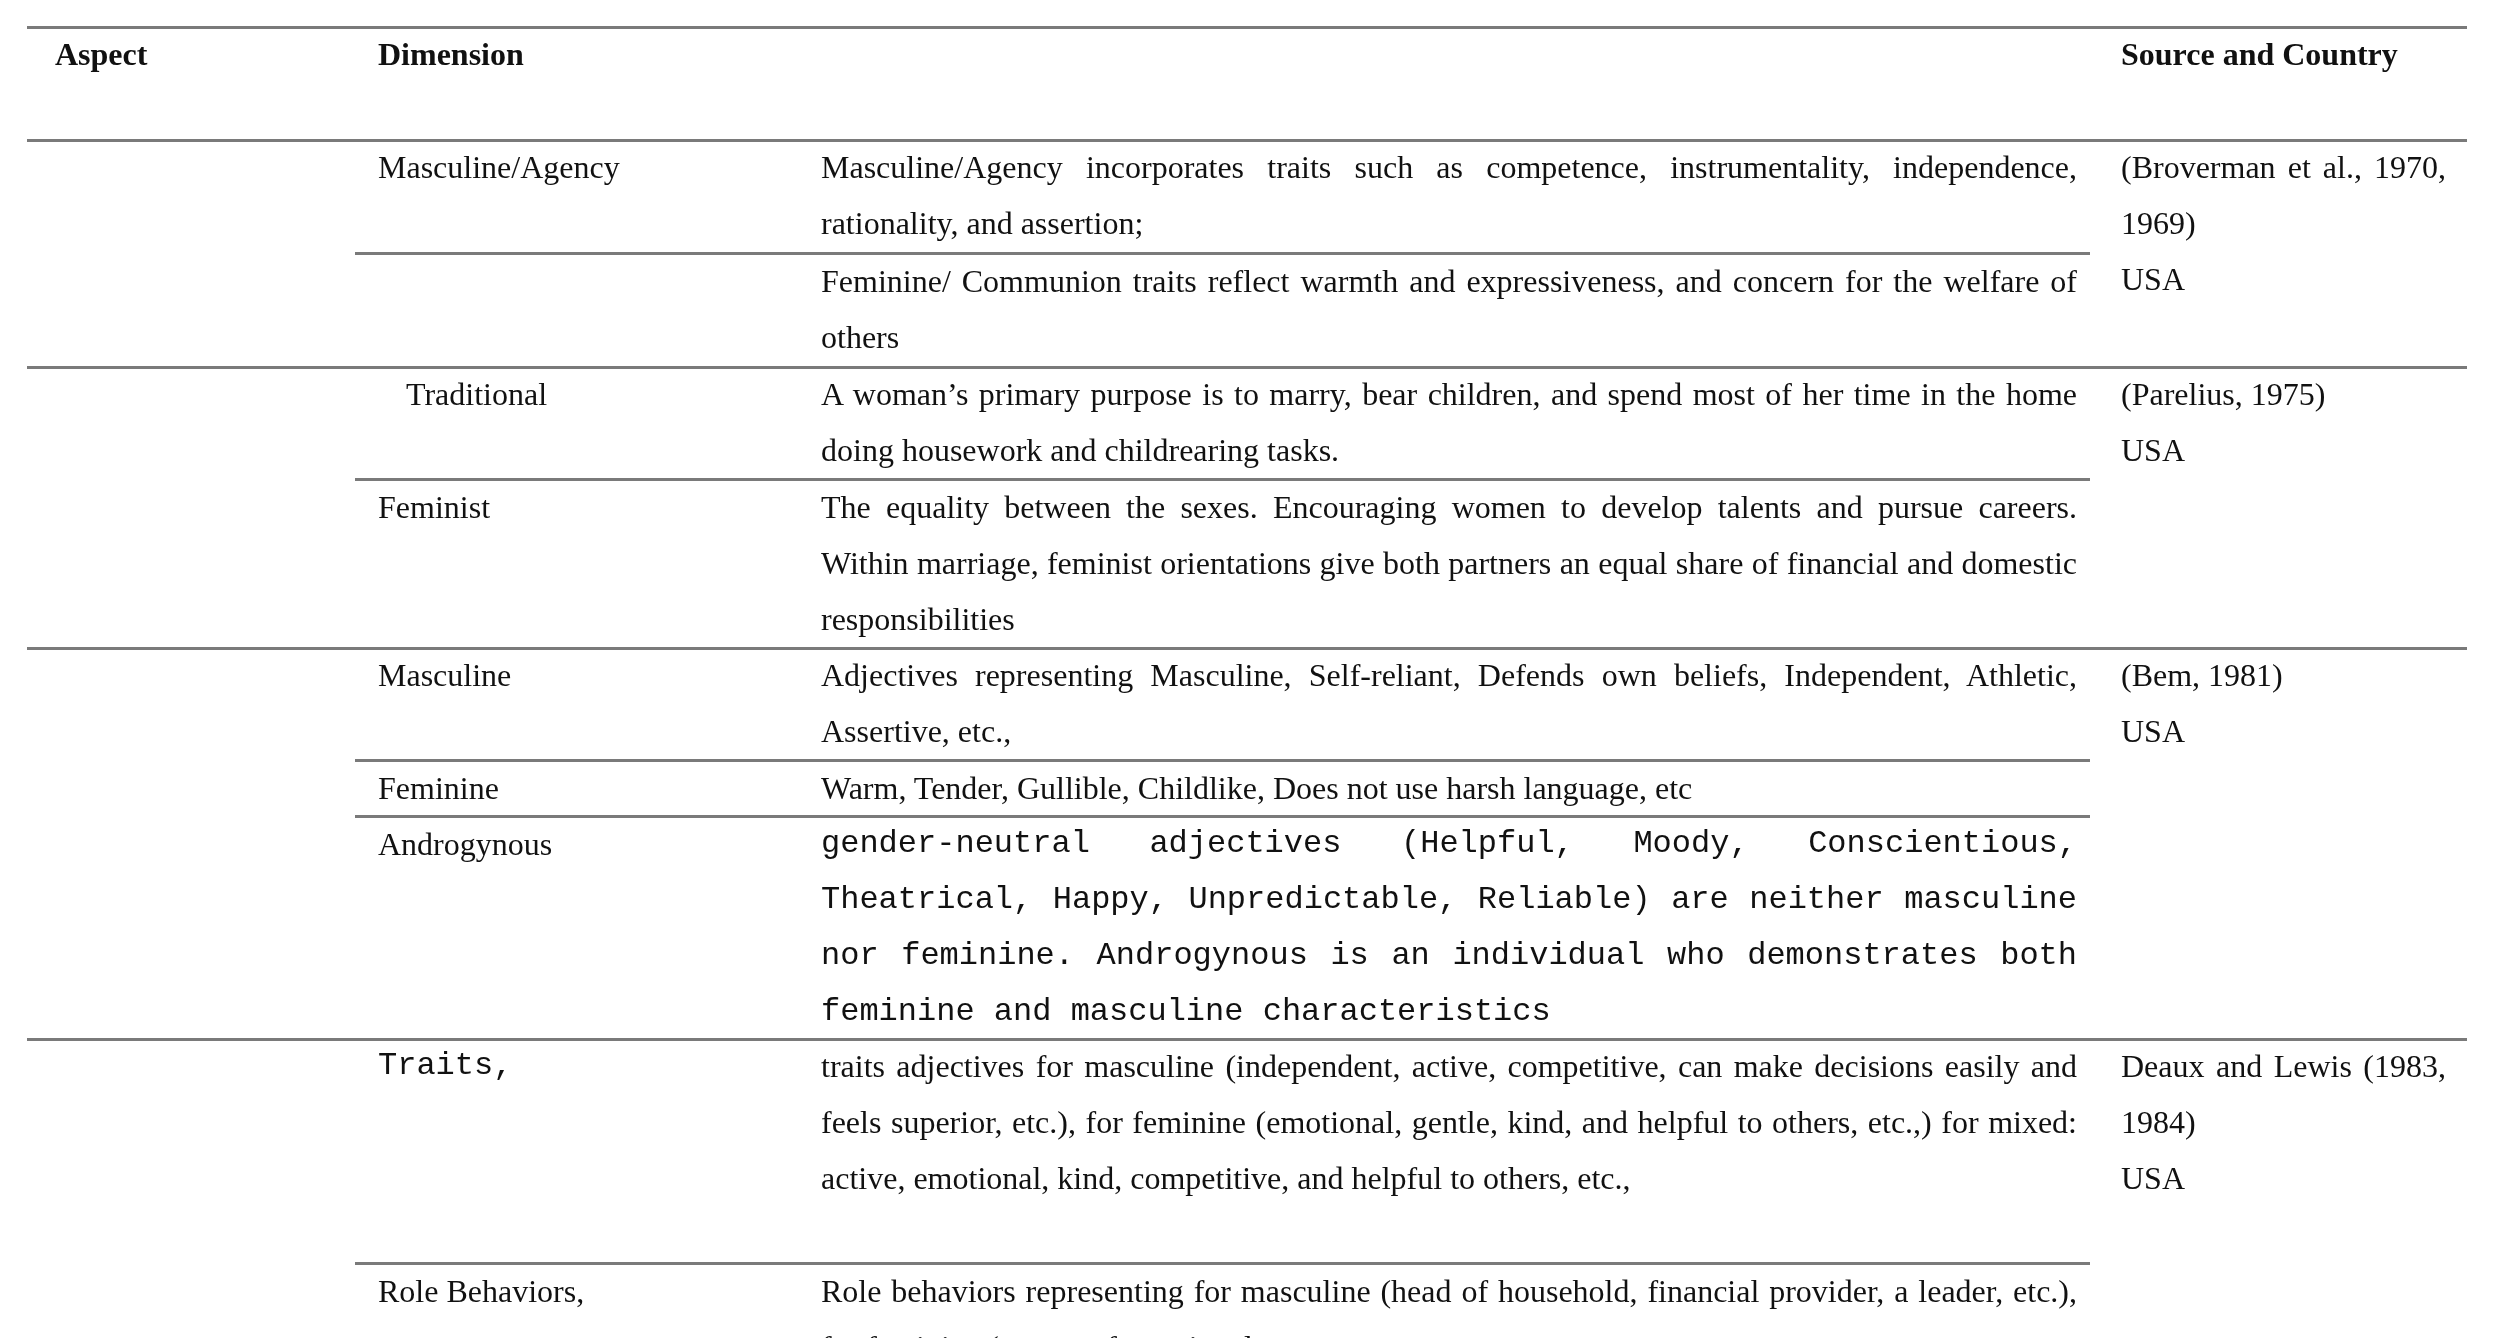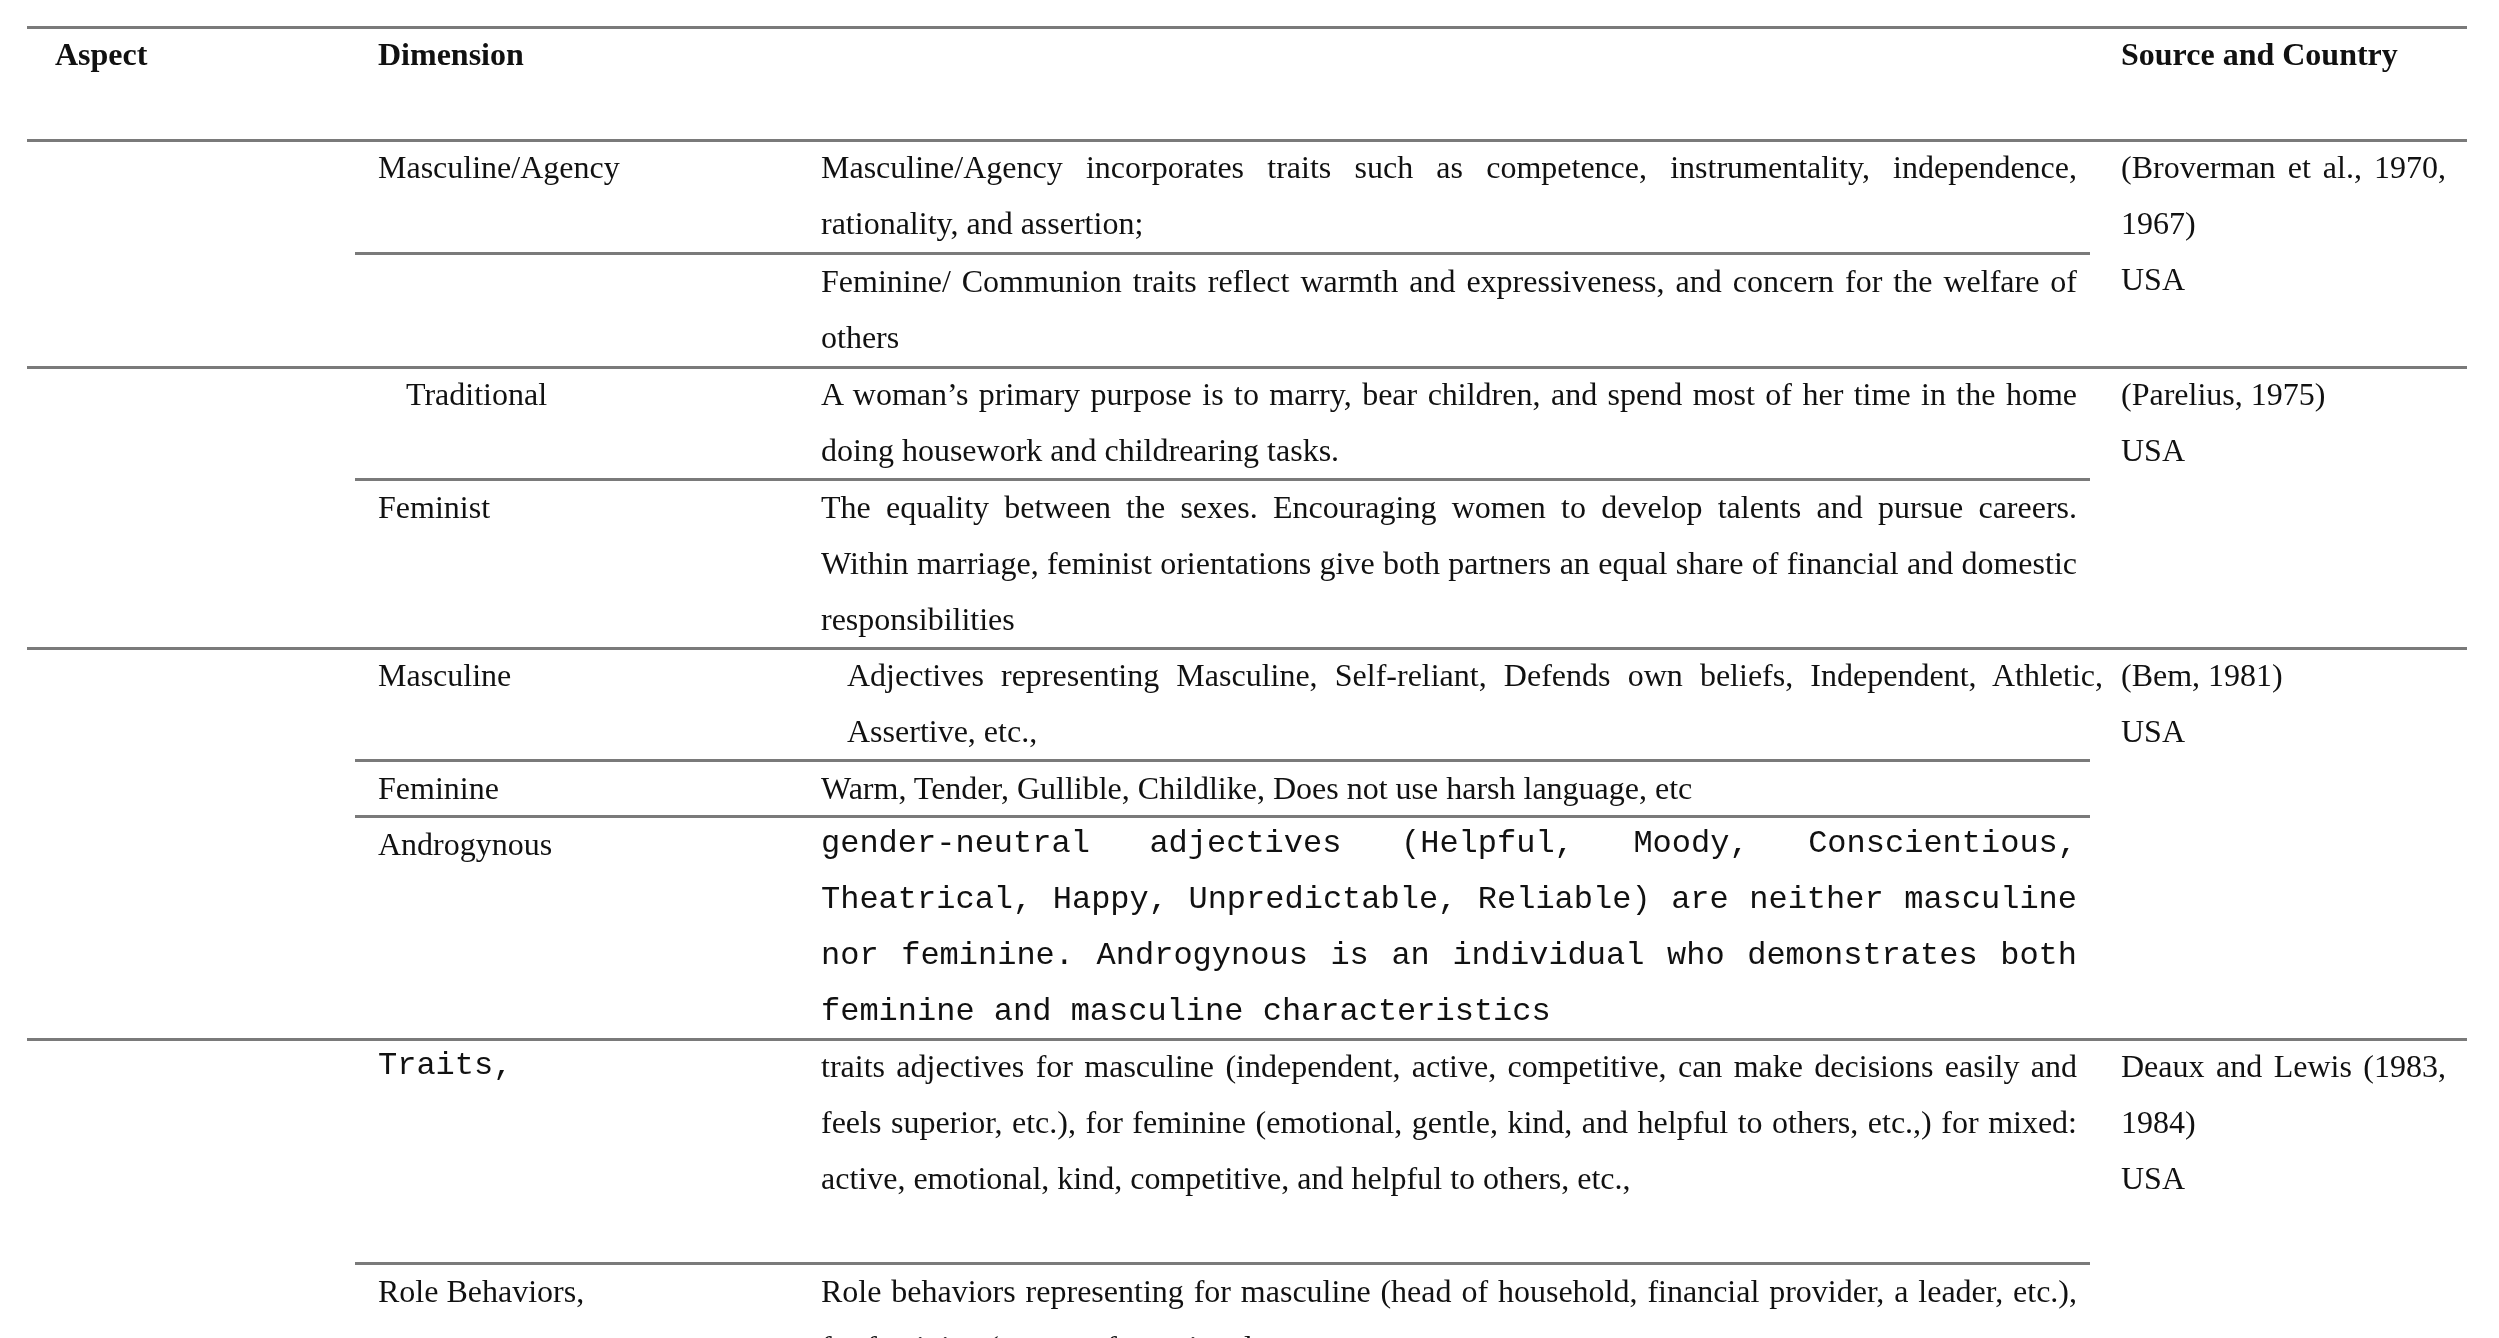--- a/index.html
+++ b/index.html
@@ -19,39 +19,39 @@
 
   <div class="rule" style="left:27px; top:26px; width:2440px;"></div>
   <div class="rule" style="left:27px; top:139px; width:2440px;"></div>
 
   <div class="cell hdr" style="left:55px; top:26px; width:300px;">Aspect</div>
   <div class="cell hdr" style="left:378px; top:26px; width:420px;">Dimension</div>
   <div class="cell hdr hdr-just" style="left:2121px; top:26px; width:325px;">Source and Country</div>
 
   <div class="cell" style="left:378px; top:139px; width:420px;">Masculine/Agency</div>
   <div class="cell just" style="left:821px; top:139px; width:1256px;">Masculine/Agency incorporates traits such as competence, instrumentality, independence, rationality, and assertion;</div>
-  <div class="cell just" style="left:2121px; top:139px; width:325px;">(Broverman et al., 1970, 1967)</div>
+  <div class="cell just" style="left:2121px; top:139px; width:325px;">(Broverman et al., 1970, 1969)</div>
   <div class="cell" style="left:2121px; top:251px; width:325px;">USA</div>
   <div class="rule" style="left:355px; top:252px; width:1735px;"></div>
   <div class="cell just" style="left:821px; top:253px; width:1256px;">Feminine/ Communion traits reflect warmth and expressiveness, and concern for the welfare of others</div>
 
   <div class="rule" style="left:27px; top:366px; width:2440px;"></div>
 
   <div class="cell" style="left:378px; top:366px; width:420px;margin-left:28px;">Traditional</div>
   <div class="cell just" style="left:821px; top:366px; width:1256px;">A woman’s primary purpose is to marry, bear children, and spend most of her time in the home doing housework and childrearing tasks.</div>
   <div class="cell" style="left:2121px; top:366px; width:325px;">(Parelius, 1975)</div>
   <div class="cell" style="left:2121px; top:422px; width:325px;">USA</div>
   <div class="rule" style="left:355px; top:478px; width:1735px;"></div>
   <div class="cell" style="left:378px; top:479px; width:420px;">Feminist</div>
   <div class="cell just" style="left:821px; top:479px; width:1256px;">The equality between the sexes. Encouraging women to develop talents and pursue careers. Within marriage, feminist orientations give both partners an equal share of financial and domestic responsibilities</div>
 
   <div class="rule" style="left:27px; top:647px; width:2440px;"></div>
 
   <div class="cell" style="left:378px; top:647px; width:420px;">Masculine</div>
-  <div class="cell just" style="left:847px; top:647px; width:1256px;">Adjectives representing Masculine, Self-reliant, Defends own beliefs, Independent, Athletic, Assertive, etc.,</div>
+  <div class="cell just" style="left:821px; top:647px; width:1256px;">Adjectives representing Masculine, Self-reliant, Defends own beliefs, Independent, Athletic, Assertive, etc.,</div>
   <div class="cell" style="left:2121px; top:647px; width:325px;">(Bem, 1981)</div>
   <div class="cell" style="left:2121px; top:703px; width:325px;">USA</div>
   <div class="rule" style="left:355px; top:759px; width:1735px;"></div>
   <div class="cell" style="left:378px; top:760px; width:420px;">Feminine</div>
   <div class="cell just" style="left:821px; top:760px; width:1256px;">Warm, Tender, Gullible, Childlike, Does not use harsh language, etc</div>
   <div class="rule" style="left:355px; top:815px; width:1735px;"></div>
   <div class="cell" style="left:378px; top:816px; width:420px;">Androgynous</div>
   <div class="cell just" style="left:821px; top:816px; width:1256px;font-family:Liberation Mono, monospace;">gender-neutral adjectives (Helpful, Moody, Conscientious, Theatrical, Happy, Unpredictable, Reliable) are neither masculine nor feminine. Androgynous is an individual who demonstrates both feminine and masculine characteristics</div>
 
   <div class="rule" style="left:27px; top:1038px; width:2440px;"></div>

